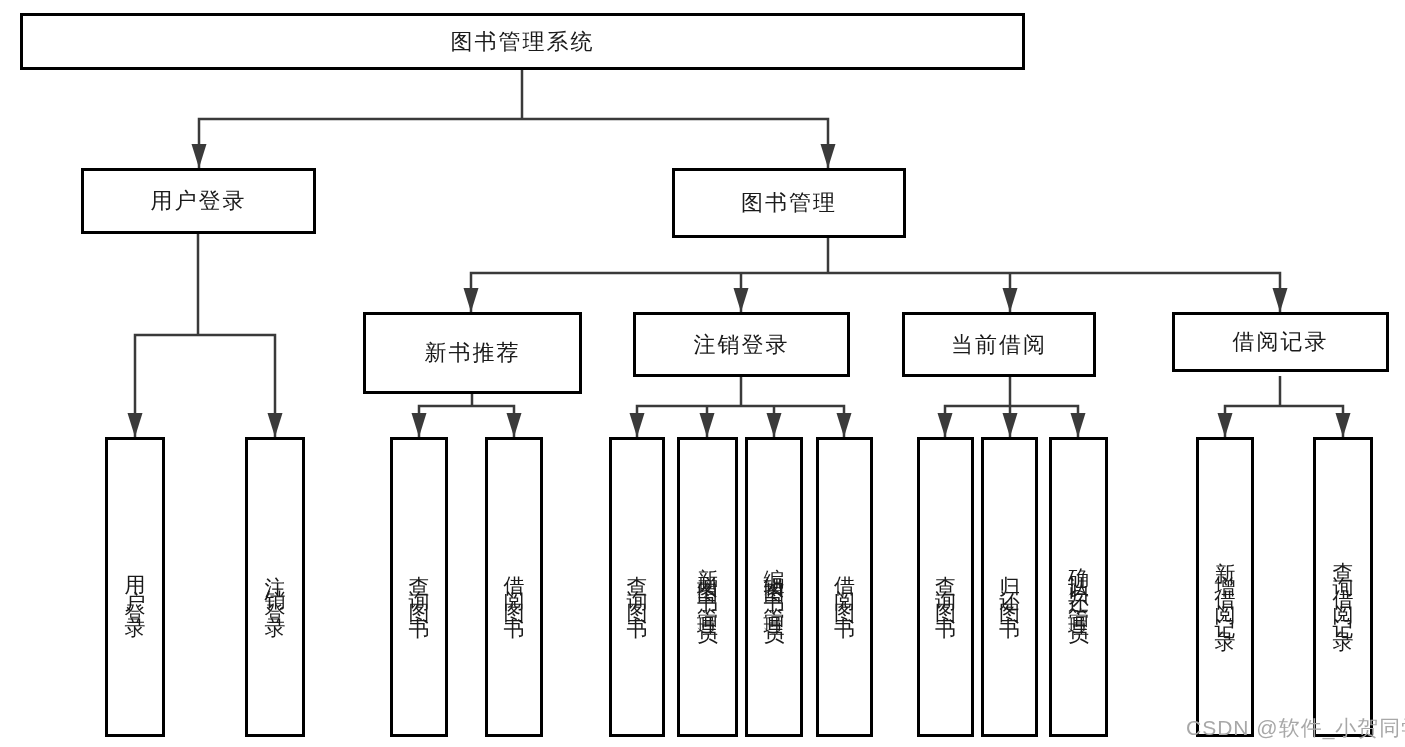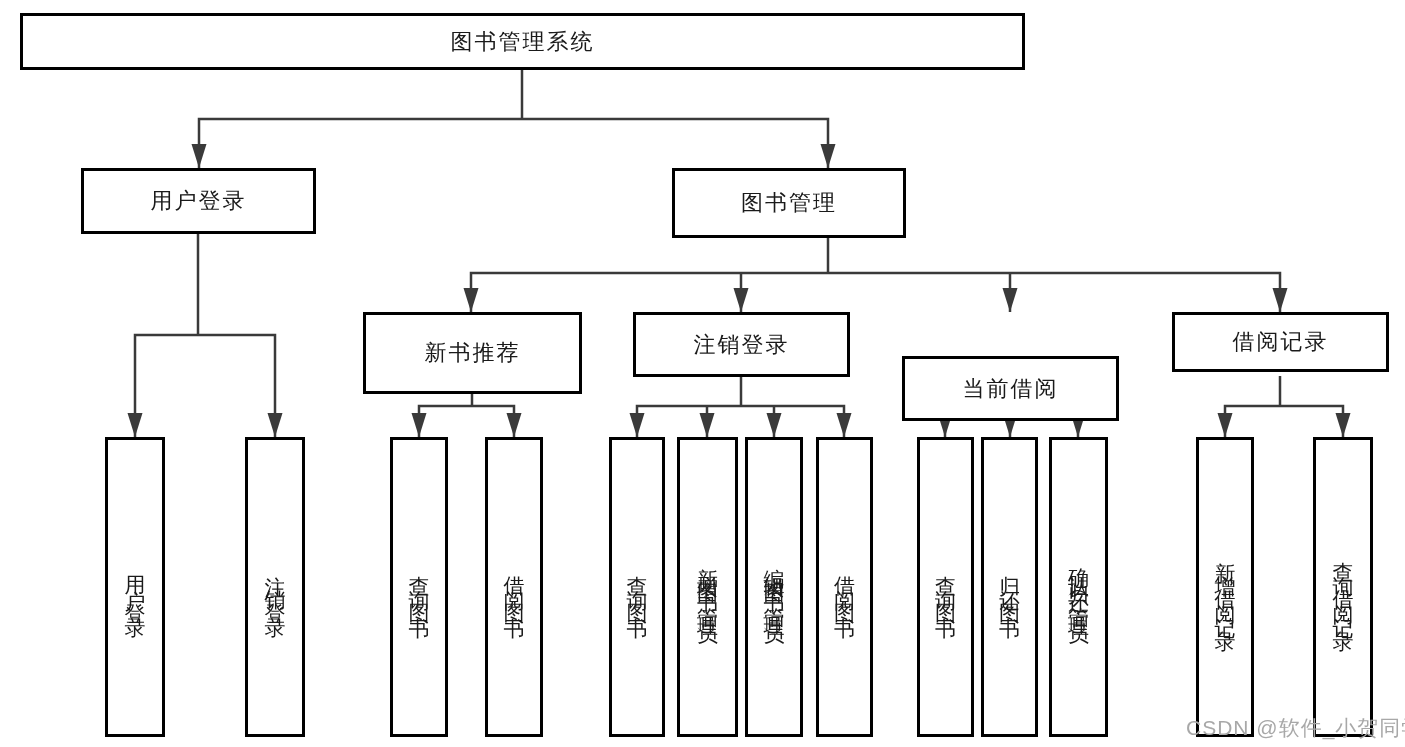--- a/index.html
+++ b/index.html
@@ -99,21 +99,21 @@
     </g>
   </svg>
 
   <div class="node" style="left:20px;top:13px;width:1005px;height:57px;">图书管理系统</div>
 
   <div class="node" style="left:81px;top:168px;width:235px;height:66px;">用户登录</div>
   <div class="node" style="left:672px;top:168px;width:234px;height:70px;">图书管理</div>
 
   <div class="node" style="left:363px;top:312px;width:219px;height:82px;">新书推荐</div>
   <div class="node" style="left:633px;top:312px;width:217px;height:65px;">注销登录</div>
-  <div class="node" style="left:902px;top:312px;width:217px;height:65px;margin-top:44px;">当前借阅</div>
+  <div class="node" style="left:902px;top:312px;width:194px;height:65px;">当前借阅</div>
   <div class="node" style="left:1172px;top:312px;width:217px;height:60px;">借阅记录</div>
 
   <div class="node vnode sp-wide" style="left:105px;top:437px;width:60px;height:300px;">用户登录</div>
   <div class="node vnode sp-wide" style="left:245px;top:437px;width:60px;height:300px;">注销登录</div>
 
   <div class="node vnode sp-wide" style="left:390px;top:437px;width:58px;height:300px;">查询图书</div>
   <div class="node vnode sp-wide" style="left:485px;top:437px;width:58px;height:300px;">借阅图书</div>
 
   <div class="node vnode sp-wide" style="left:609px;top:437px;width:56px;height:300px;">查询图书</div>
   <div class="node vnode sp-tight" style="left:677px;top:437px;width:61px;height:300px;">新增图书（管理员）</div>

